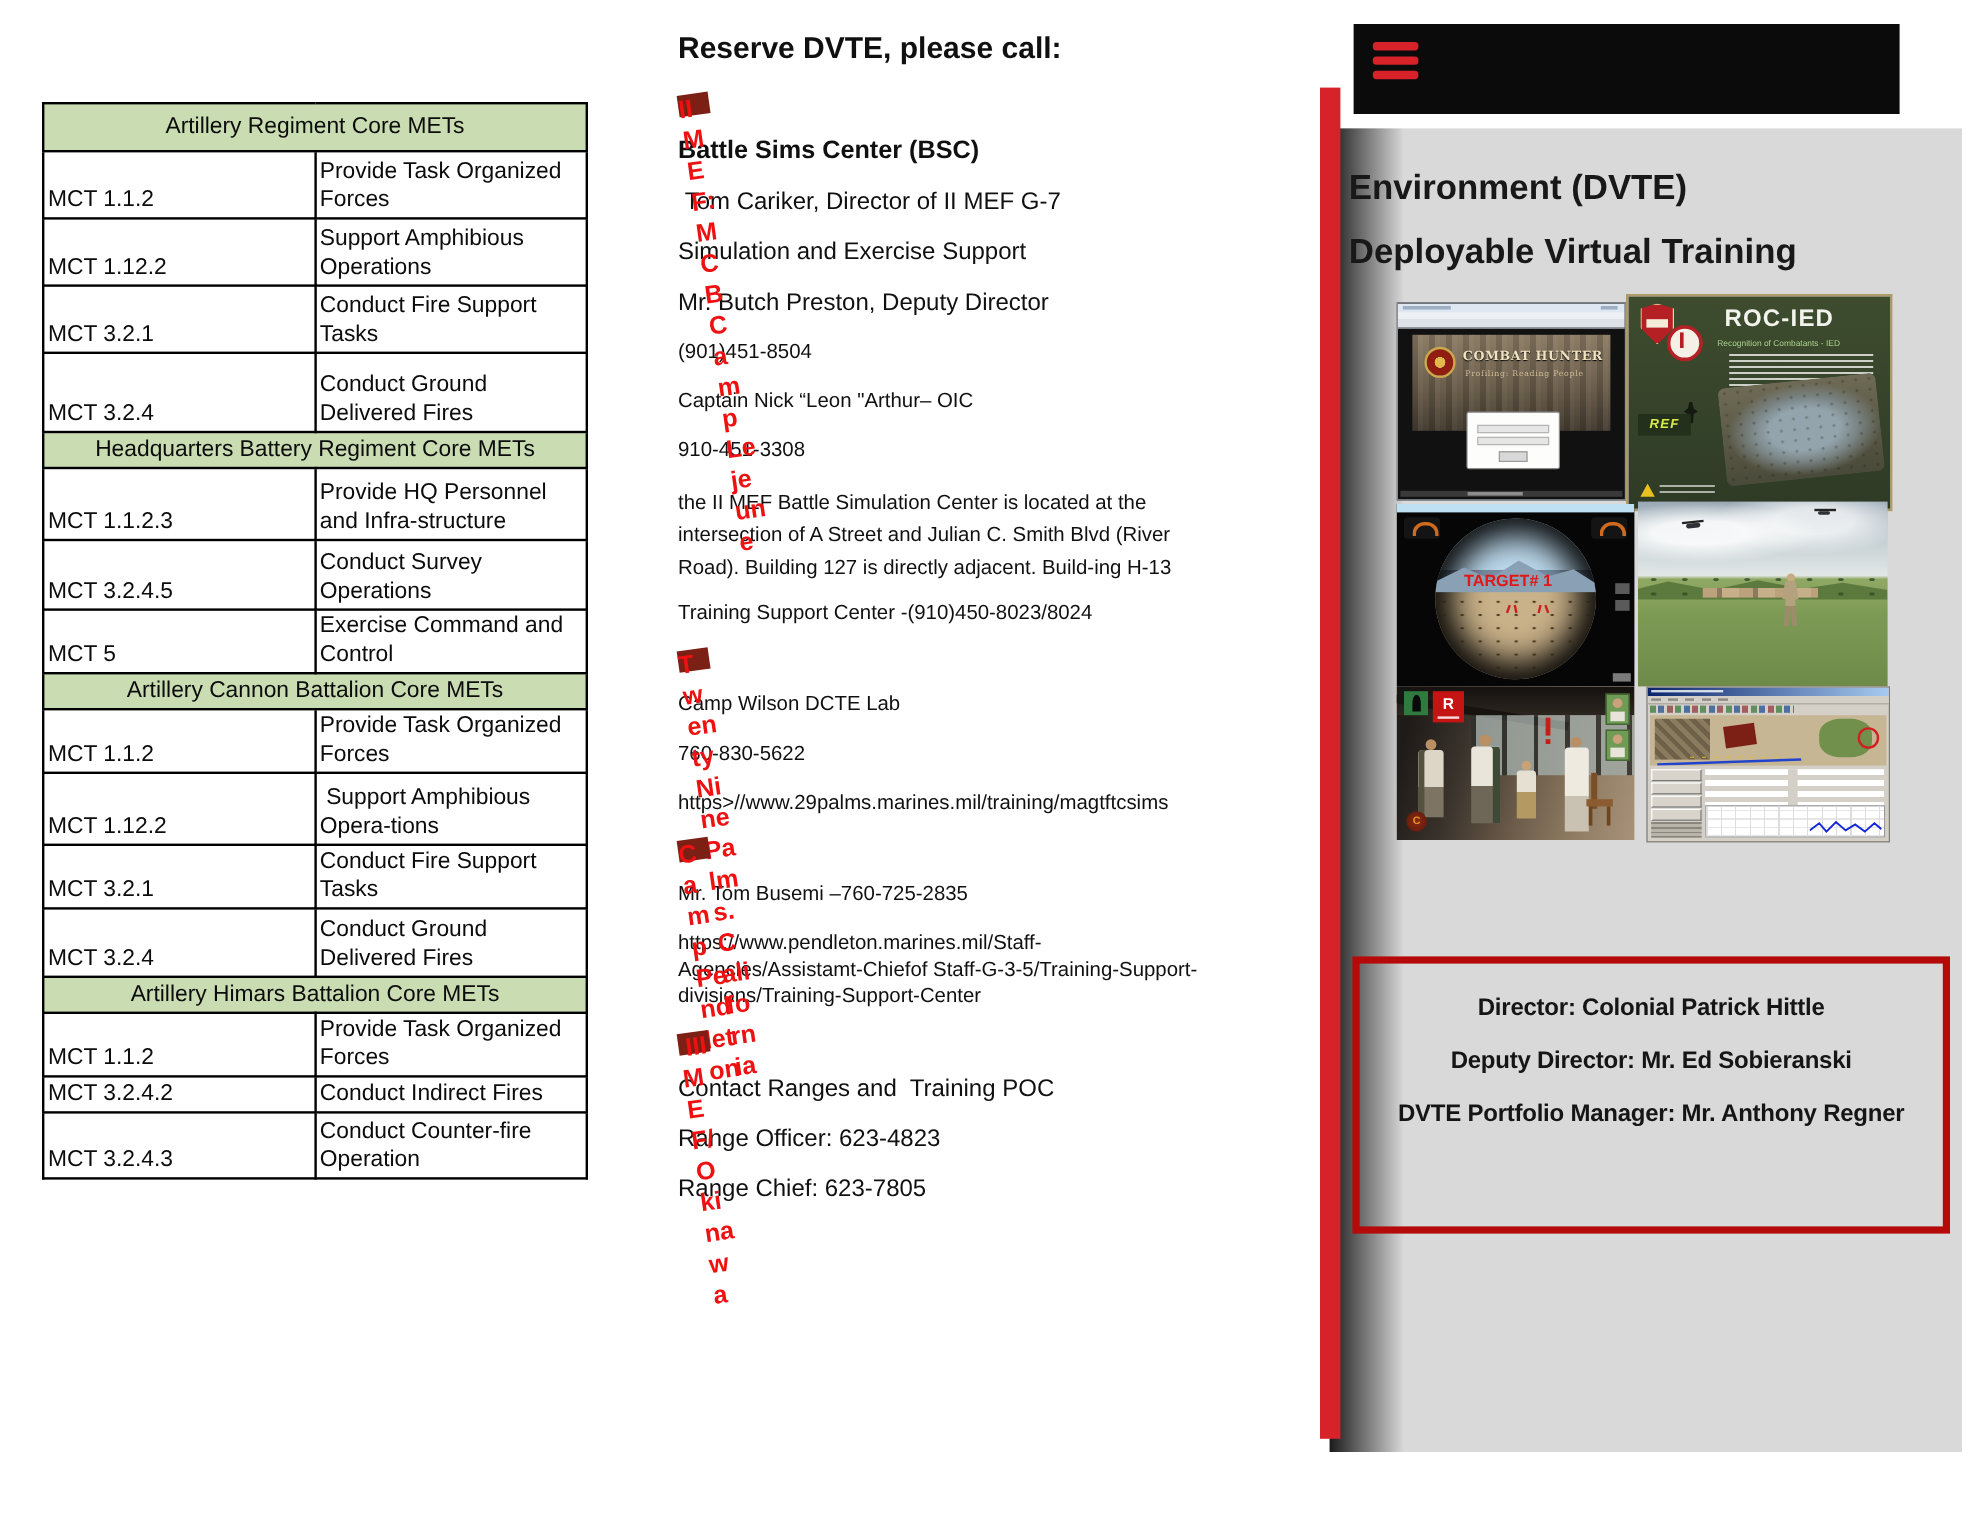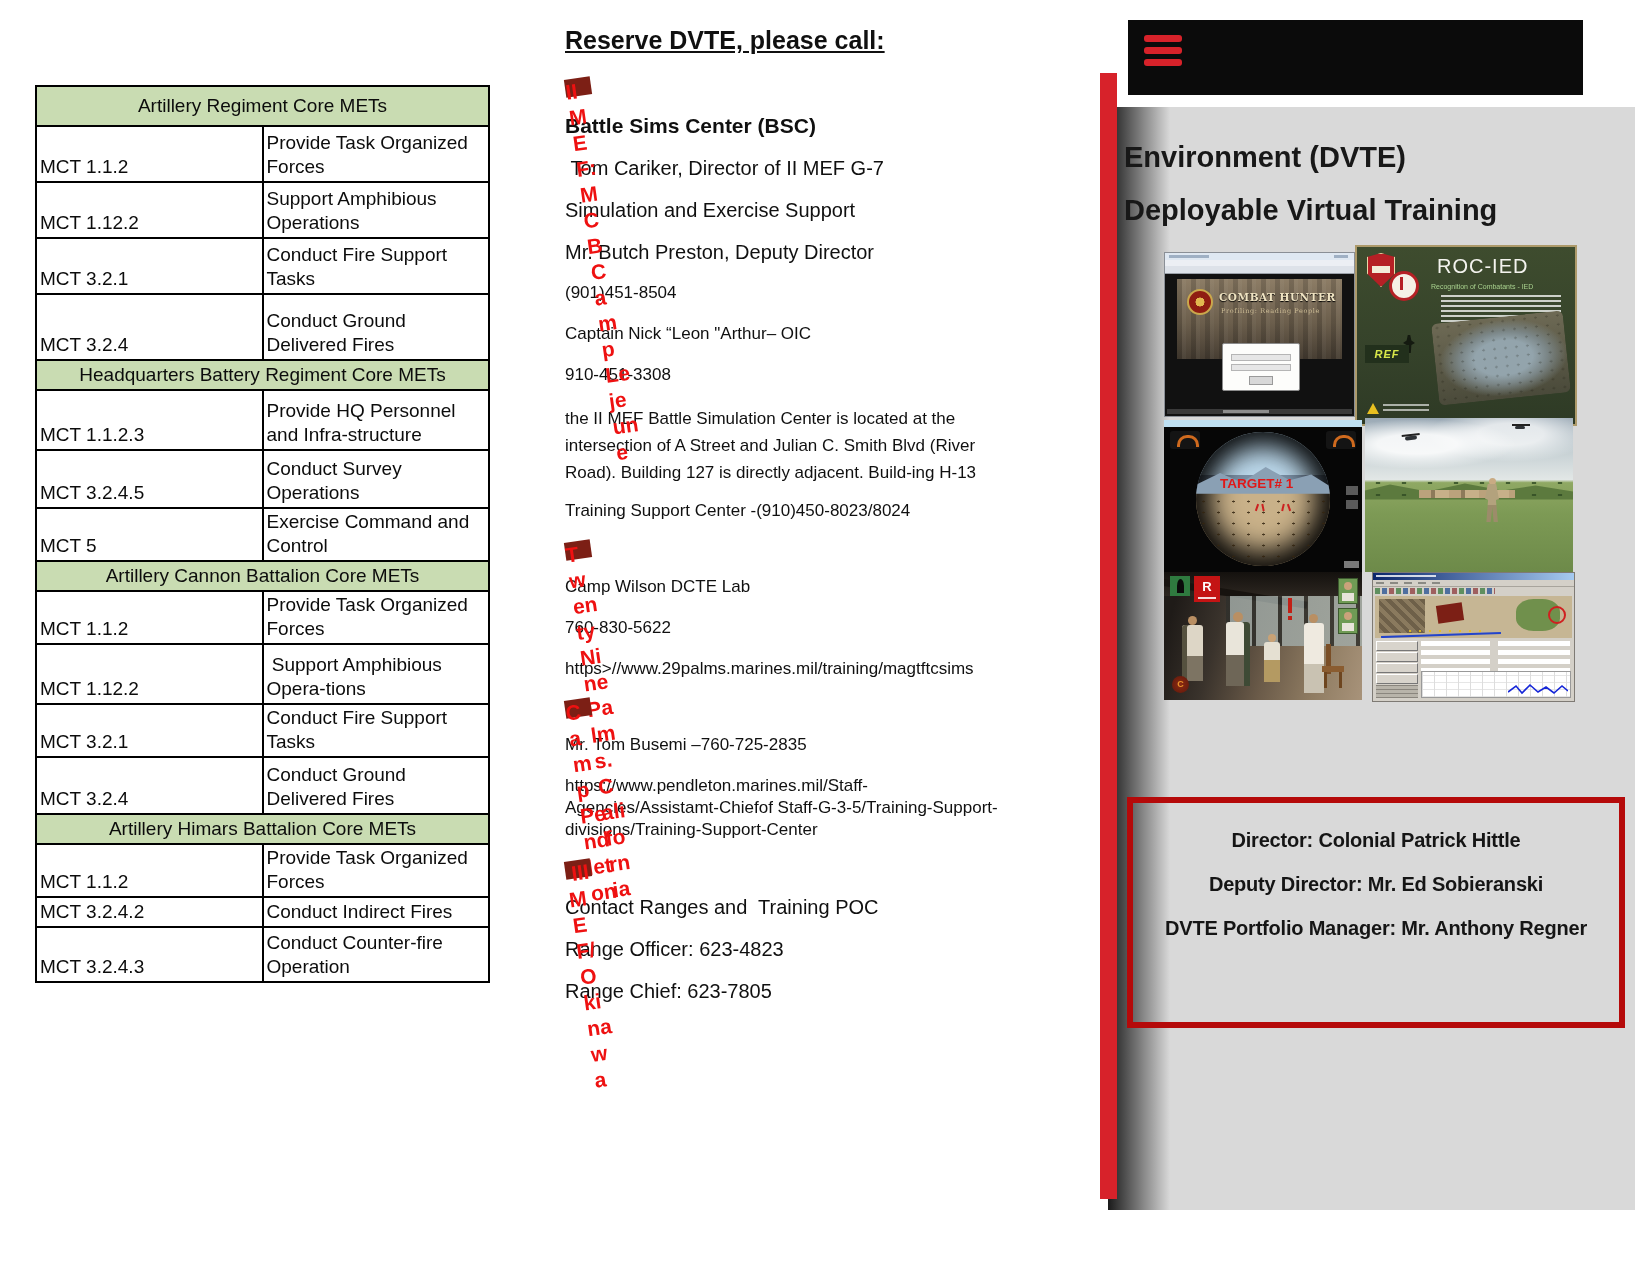--- a/index.html
+++ b/index.html
@@ -7,21 +7,21 @@
 
   
   .mets-table{position:absolute;left:35px;top:85px;width:455px;border-collapse:collapse;table-layout:fixed;}
   .mets-table td{border:2px solid #000;font-size:19px;color:#0c0c0c;vertical-align:bottom;padding:1px 2px 2px 3px;white-space:pre-wrap;line-height:24px;}
   .mets-table td.code{width:164px;}
   .mets-table tr.sec td{background:#c9dcb2;text-align:center;vertical-align:middle;padding:2px;}
 
   
   .mid-col{position:absolute;left:565px;top:25px;width:437px;color:#101010;}
   .mid-col p{white-space:pre-wrap;overflow-wrap:break-word;word-break:break-word;}
-  .m-h1{font-size:25px;font-weight:700;line-height:30px;margin:0 0 23px;text-decoration:underline;}
+  .m-h1{font-size:25px;font-weight:700;line-height:30px;margin:0 0 23px;}
   .m-red{font-size:21px;font-weight:700;color:#ee1111;line-height:26px;margin:0 0 17px;}
   .m-bold{font-size:21px;font-weight:700;line-height:26px;margin:0 0 17px;}
   .m-lg{font-size:20px;line-height:24px;margin:0 0 18px;}
   .m-sm{font-size:17px;line-height:22px;margin:0 0 19px;}
   .m-para{font-size:17px;line-height:27px;margin:0 0 14px;}
 
   
   .banner{position:absolute;left:1128px;top:20px;width:455px;height:75px;background:#0b0b0b;z-index:4;}
   .hamburger{position:absolute;left:16px;top:15px;width:38px;}
   .hamburger i{display:block;width:38px;height:7px;border-radius:3px;background:#d7222a;margin-bottom:5px;}
@@ -50,21 +50,21 @@
   .ch-sub{left:56px;top:54px;color:#cdbd96;font-family:"DejaVu Serif",serif;font-size:6.5px;letter-spacing:.6px;}
   .ch-login{left:57px;top:90px;width:76px;height:46px;background:#fdfdfb;border:1px solid #8b8b8b;border-radius:2px;}
   .ch-login i{position:absolute;left:8px;right:8px;height:5px;background:#e6e6e6;border:1px solid #b5b5b5;}
   .ch-login .f1{top:10px;} .ch-login .f2{top:20px;}
   .ch-login .bt{top:32px;left:26px;right:26px;height:7px;background:#d8d8d8;border:1px solid #9a9a9a;}
   .ch-scroll{left:2px;right:2px;bottom:2px;height:5px;background:#3a3a3a;}
   .ch-scroll::after{content:"";position:absolute;left:30%;width:25%;top:1px;bottom:1px;background:#8d8d8d;}
 
   
   .t-roc{left:191px;top:10px;width:218px;height:177px;background:linear-gradient(180deg,#3e4c2e,#35422a 60%,#2e3a25);border:2px solid #ad9a6a;}
-  .roc-title{left:80px;top:8px;color:#f3f3ee;font-weight:400;font-size:20px;letter-spacing:1px;}
+  .roc-title{left:80px;top:8px;color:#f3f3ee;font-weight:700;font-size:20px;letter-spacing:1px;}
   .roc-sub{left:74px;top:36px;color:#a8d18e;font-size:7px;}
   .roc-lines{left:84px;top:48px;width:120px;height:30px;background:repeating-linear-gradient(180deg,rgba(255,255,255,.75) 0 2px,transparent 2px 5px);}
   .roc-shield{left:10px;top:6px;width:26px;height:32px;background:#b52025;clip-path:polygon(50% 0,100% 12%,100% 60%,50% 100%,0 60%,0 12%);border:1px solid #e8d9a8;}
   .roc-shield::after{content:"";position:absolute;left:4px;right:4px;top:12px;height:7px;background:#f2ecd9;}
   .roc-circle{left:32px;top:24px;width:24px;height:24px;border-radius:50%;background:#f5f0e6;border:3px solid #b52025;}
   .roc-circle::after{content:"";position:absolute;left:8px;top:3px;width:3px;height:13px;background:#b52025;}
   .ref-logo{left:8px;top:98px;width:44px;height:18px;background:#22301c;color:#d8e84a;font-weight:700;font-style:italic;font-size:11px;line-height:18px;text-align:center;letter-spacing:1px;}
   .ref-sold{left:46px;top:88px;width:12px;height:18px;background:#141a10;clip-path:polygon(40% 0,60% 0,70% 30%,100% 45%,70% 55%,65% 100%,35% 100%,30% 55%,0 45%,30% 30%);}
   .roc-photo{right:8px;top:70px;width:132px;height:82px;border-radius:6px;transform:rotate(-6deg);background:radial-gradient(ellipse at 52% 50%,#93a4ac 0 30%,#7b8687 45%,rgba(0,0,0,0) 66%),linear-gradient(180deg,#6e6a55,#4a4a3a);}
   .roc-photo::after{content:"";position:absolute;inset:0;background-image:radial-gradient(rgba(20,20,10,.5) 1px,transparent 1.6px);background-size:11px 9px;opacity:.5;}

